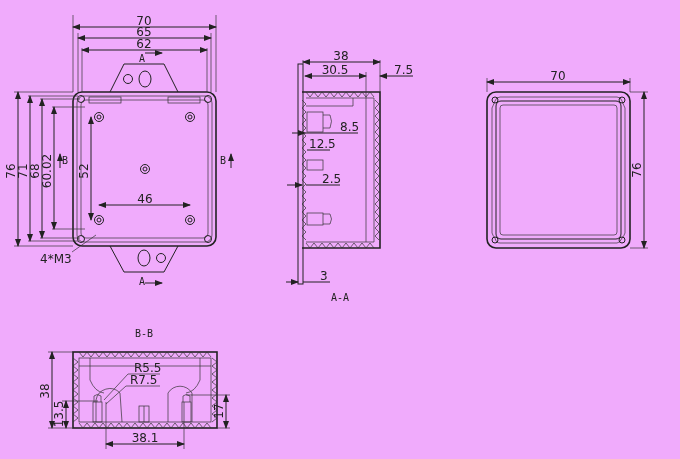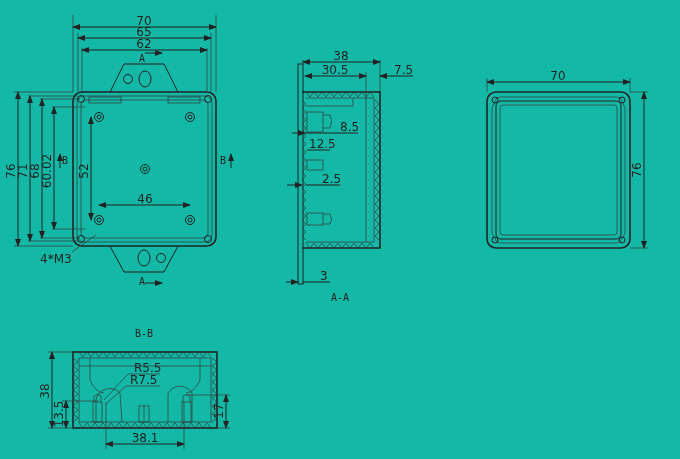--- a/index.html
+++ b/index.html
@@ -1,16 +1,16 @@
 <!DOCTYPE html>
 <html><head>
 <meta charset="utf-8">
 <style>
   html,body{margin:0;padding:0;background:#fff;}
-  #canvas{position:relative;width:680px;height:459px;overflow:hidden;background:#14b8a6;}
+  #canvas{position:relative;width:680px;height:459px;overflow:hidden;background:#f0abfc;}
   svg{position:absolute;left:0;top:0;}
   .dim{font-family:"DejaVu Sans",sans-serif;font-size:12px;fill:#222;}
   .lbl{font-family:"DejaVu Sans Mono",monospace;font-size:10px;fill:#222;}
   .ln{stroke:#222;stroke-width:1;fill:none;}
   .thk{stroke:#222;stroke-width:1.6;fill:none;}
   .thin{stroke:#333;stroke-width:0.7;fill:none;}
 </style>
 </head>
 <body>
 

